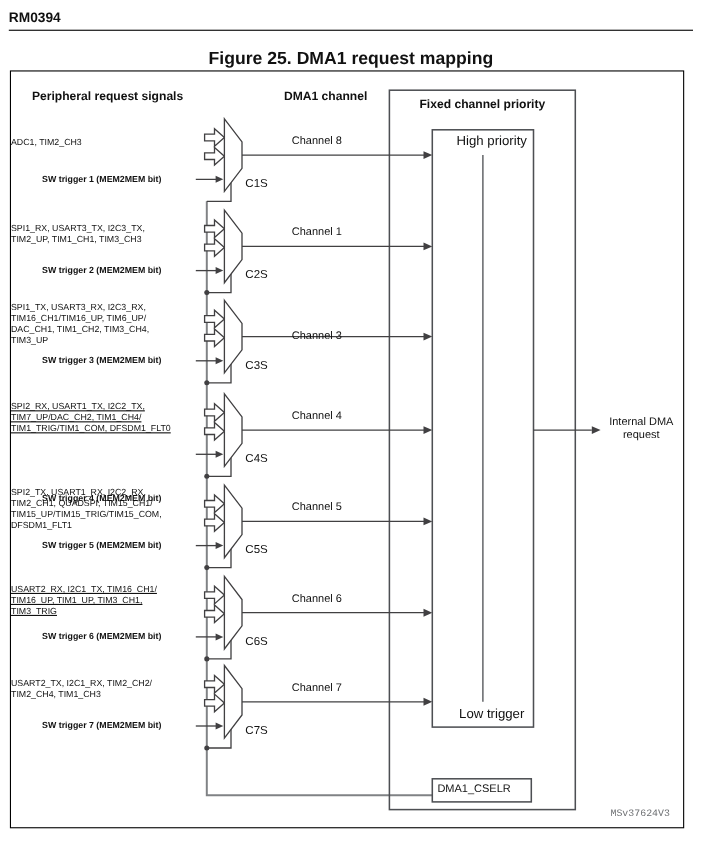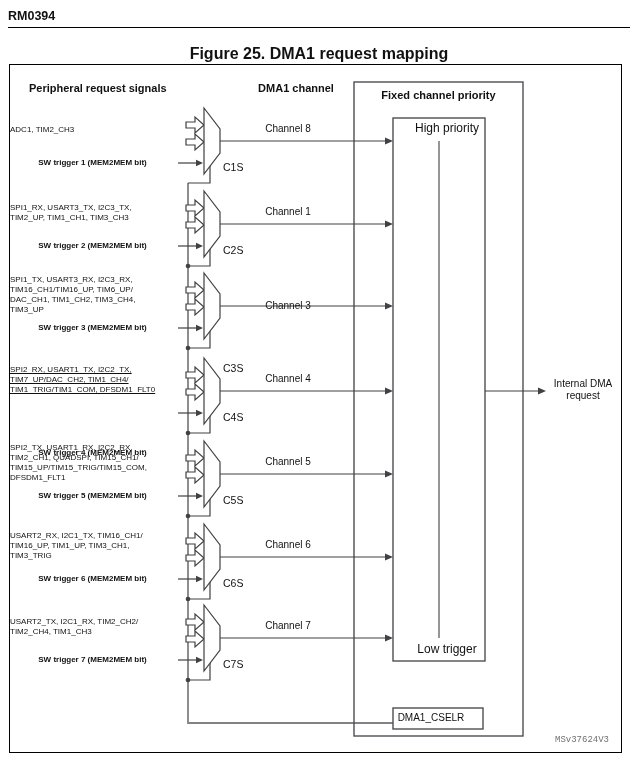--- a/index.html
+++ b/index.html
@@ -156,38 +156,38 @@
     <div class="lbl swt" style="top:176px;">SW trigger 2 (MEM2MEM bit)</div>
     <div class="lbl chl" style="top:141px;">Channel 1</div>
     <div class="lbl muxl" style="top:179px;">C2S</div>
 
     <div class="lbl sig" style="top:210px;">SPI1_TX, USART3_RX, I2C3_RX,
 TIM16_CH1/TIM16_UP, TIM6_UP/
 DAC_CH1, TIM1_CH2, TIM3_CH4,
 TIM3_UP</div>
     <div class="lbl swt" style="top:258px;">SW trigger 3 (MEM2MEM bit)</div>
     <div class="lbl chl" style="top:223px;margin-top:12px;">Channel 3</div>
-    <div class="lbl muxl" style="top:261px;margin-top:36px;">C3S</div>
+    <div class="lbl muxl" style="top:261px;">C3S</div>
 
     <div class="lbl sig" style="top:300px;text-decoration:underline;">SPI2_RX, USART1_TX, I2C2_TX,
 TIM7_UP/DAC_CH2, TIM1_CH4/
 TIM1_TRIG/TIM1_COM, DFSDM1_FLT0</div>
     <div class="lbl swt" style="top:343px;margin-top:40px;">SW trigger 4 (MEM2MEM bit)</div>
     <div class="lbl chl" style="top:308px;">Channel 4</div>
     <div class="lbl muxl" style="top:346px;">C4S</div>
 
     <div class="lbl sig" style="top:378px;">SPI2_TX, USART1_RX, I2C2_RX,
 TIM2_CH1, QUADSPI, TIM15_CH1/
 TIM15_UP/TIM15_TRIG/TIM15_COM,
 DFSDM1_FLT1</div>
     <div class="lbl swt" style="top:426px;">SW trigger 5 (MEM2MEM bit)</div>
     <div class="lbl chl" style="top:391px;">Channel 5</div>
     <div class="lbl muxl" style="top:429px;">C5S</div>
 
-    <div class="lbl sig" style="top:466px;">USART2_RX, I2C1_TX, TIM16_CH1/
+    <div class="lbl sig" style="top:466px;text-decoration:underline;">USART2_RX, I2C1_TX, TIM16_CH1/
 TIM16_UP, TIM1_UP, TIM3_CH1,
 TIM3_TRIG</div>
     <div class="lbl swt" style="top:509px;">SW trigger 6 (MEM2MEM bit)</div>
     <div class="lbl chl" style="top:474px;">Channel 6</div>
     <div class="lbl muxl" style="top:512px;">C6S</div>
 
     <div class="lbl sig" style="top:552px;">USART2_TX, I2C1_RX, TIM2_CH2/
 TIM2_CH4, TIM1_CH3</div>
     <div class="lbl swt" style="top:590px;">SW trigger 7 (MEM2MEM bit)</div>
     <div class="lbl chl" style="top:555px;">Channel 7</div>

